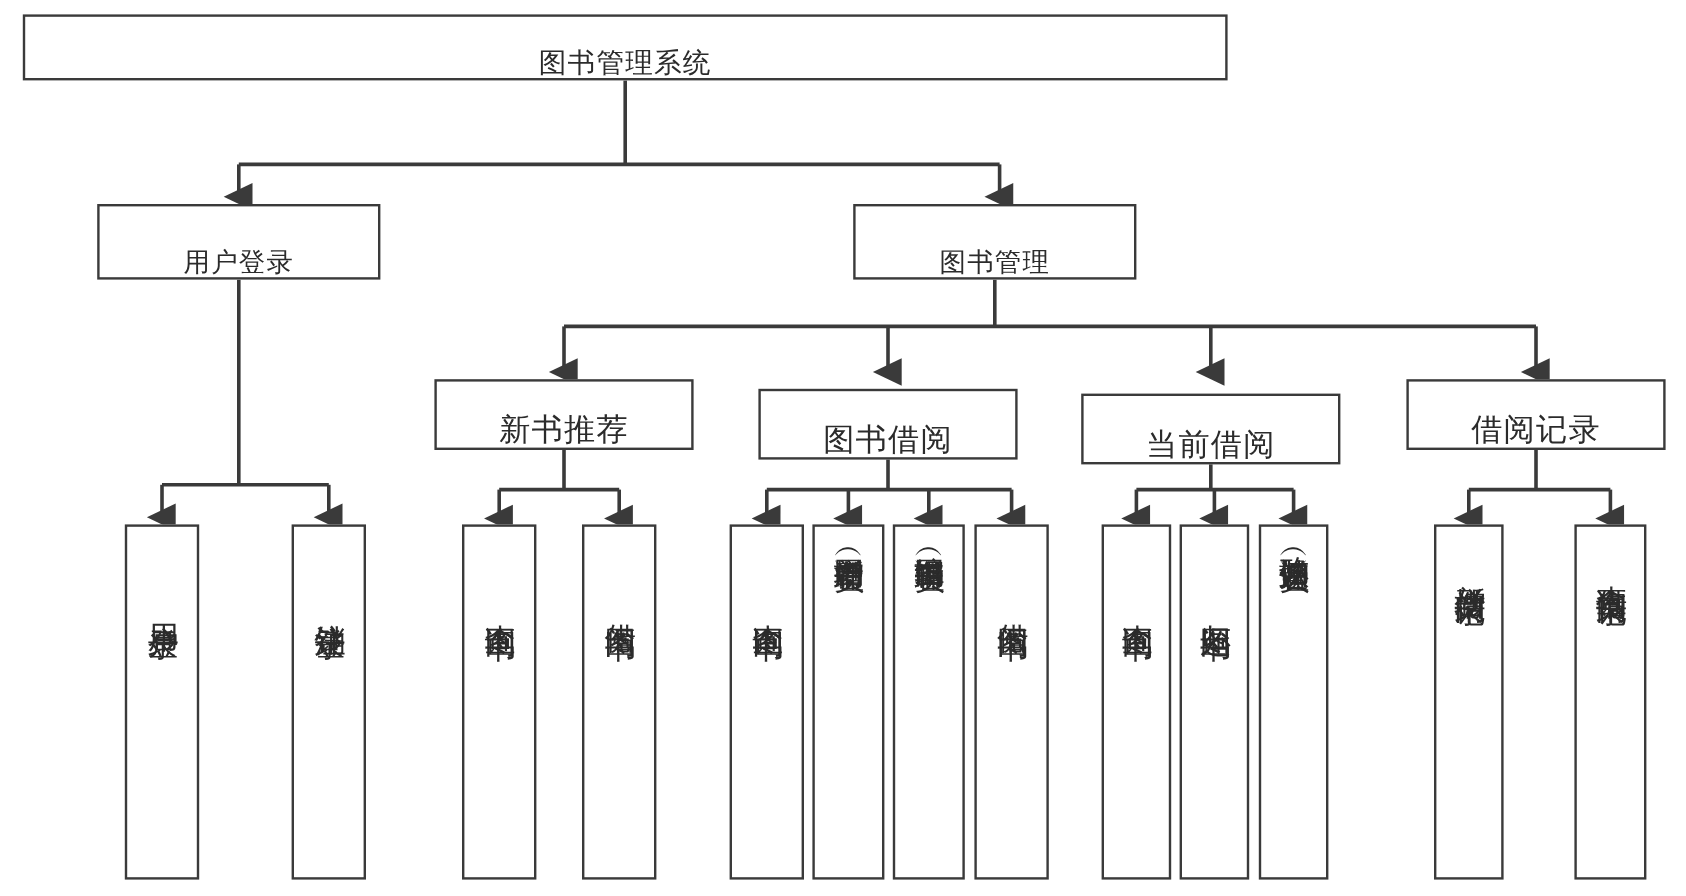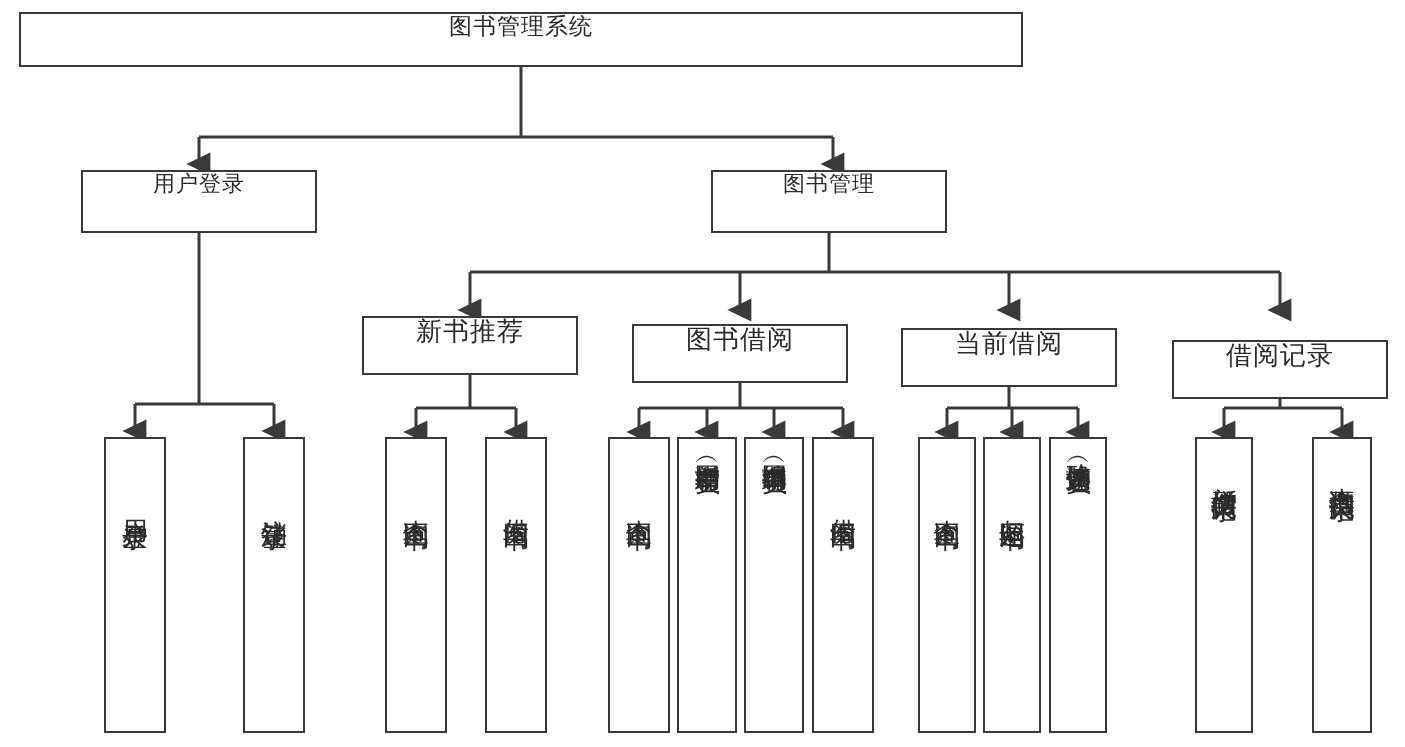--- a/index.html
+++ b/index.html
@@ -8,21 +8,21 @@
     width:1405px;height:747px;overflow:hidden;position:relative;
   }
   #diagram-root{position:relative;width:1405px;height:747px;background:#fff;}
   svg#diagram-svg{position:absolute;left:0;top:0;width:1405px;height:747px;}
 
   .node-box{
     position:absolute;
     box-sizing:border-box;
     background:#ffffff;
     border:2px solid #3a3a3a;
-    display:flex;align-items:flex-start;justify-content:center;
+    display:flex;align-items:flex-end;justify-content:center;
   }
   .node-label{
     color:#2b2b2b;
     font-size:22px;
     line-height:1.05;
     letter-spacing:1px;
     white-space:nowrap;
   }
   .node-box.root .node-label{font-size:23px;}
   .node-box.level2 .node-label{font-size:22px;}
@@ -127,21 +127,21 @@
 
   <div class="node-box level3" style="left:362px;top:316px;width:216px;height:59px;">
     <span class="node-label">新书推荐</span>
   </div>
   <div class="node-box level3" style="left:632px;top:324px;width:216px;height:59px;">
     <span class="node-label">图书借阅</span>
   </div>
   <div class="node-box level3" style="left:901px;top:328px;width:216px;height:59px;">
     <span class="node-label">当前借阅</span>
   </div>
-  <div class="node-box level3" style="left:1172px;top:316px;width:216px;height:59px;margin-top:24px;">
+  <div class="node-box level3" style="left:1172px;top:316px;width:216px;height:59px;">
     <span class="node-label">借阅记录</span>
   </div>
 
   <div class="leaf-box" style="left:104px;top:437px;width:62px;height:296px;padding-top:60px;">
     <span class="leaf-label">用户登录</span>
   </div>
   <div class="leaf-box" style="left:243px;top:437px;width:62px;height:296px;padding-top:60px;">
     <span class="leaf-label">注销登录</span>
   </div>
 

